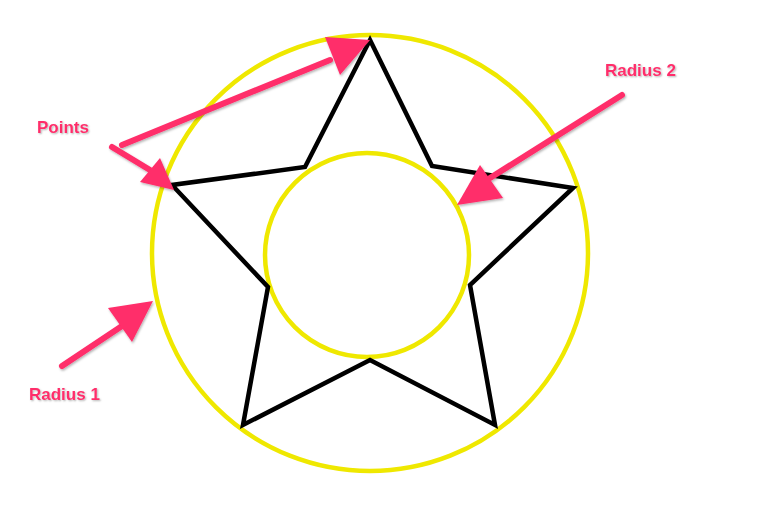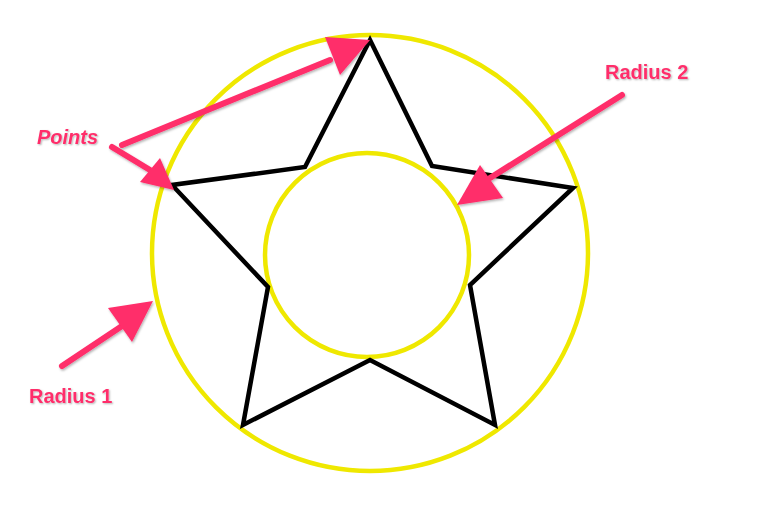--- a/index.html
+++ b/index.html
@@ -1,20 +1,20 @@
 <!DOCTYPE html>
 <html><head>
 <meta charset="utf-8">
 <style>
   html, body { margin:0; padding:0; background:#ffffff; }
   body { width:768px; height:505px; position:relative; overflow:hidden; font-family:"Liberation Sans", sans-serif; }
   svg { position:absolute; left:0; top:0; }
   .label {
     position:absolute; font-family:"Liberation Sans", sans-serif; font-weight:bold;
-    font-size:20px; color:#ff2d6a;
+    font-size:17px; color:#ff2d6a;
     text-shadow: 0 0 2px #ffffff, 1px 1px 2px rgba(0,0,0,0.35);
     white-space:nowrap;
   }
 </style>
 </head>
 <body>
 
 <svg width="768" height="505" viewBox="0 0 768 505">
   <defs>
     <filter id="sh" x="-20%" y="-20%" width="140%" height="140%">
@@ -39,15 +39,15 @@
     <line x1="622" y1="95" x2="490" y2="178" stroke="#ff2d6a" stroke-width="6" stroke-linecap="round"></line>
     <polygon points="457,205 480,165 503,198" fill="#ff2d6a"></polygon>
   </g>
 
   <g filter="url(#sh)">
     <line x1="62" y1="366" x2="128" y2="322" stroke="#ff2d6a" stroke-width="6" stroke-linecap="round"></line>
     <polygon points="153,301 108,308 132,342" fill="#ff2d6a"></polygon>
   </g>
 </svg>
 
-<div class="label" style="left:37px;top:126px;font-style:italic;">Points</div>
+<div class="label" style="left:37px;top:118px;">Points</div>
 <div class="label" style="left:605px;top:61px;">Radius 2</div>
 <div class="label" style="left:29px;top:385px;">Radius 1</div>
 
 </body></html>

